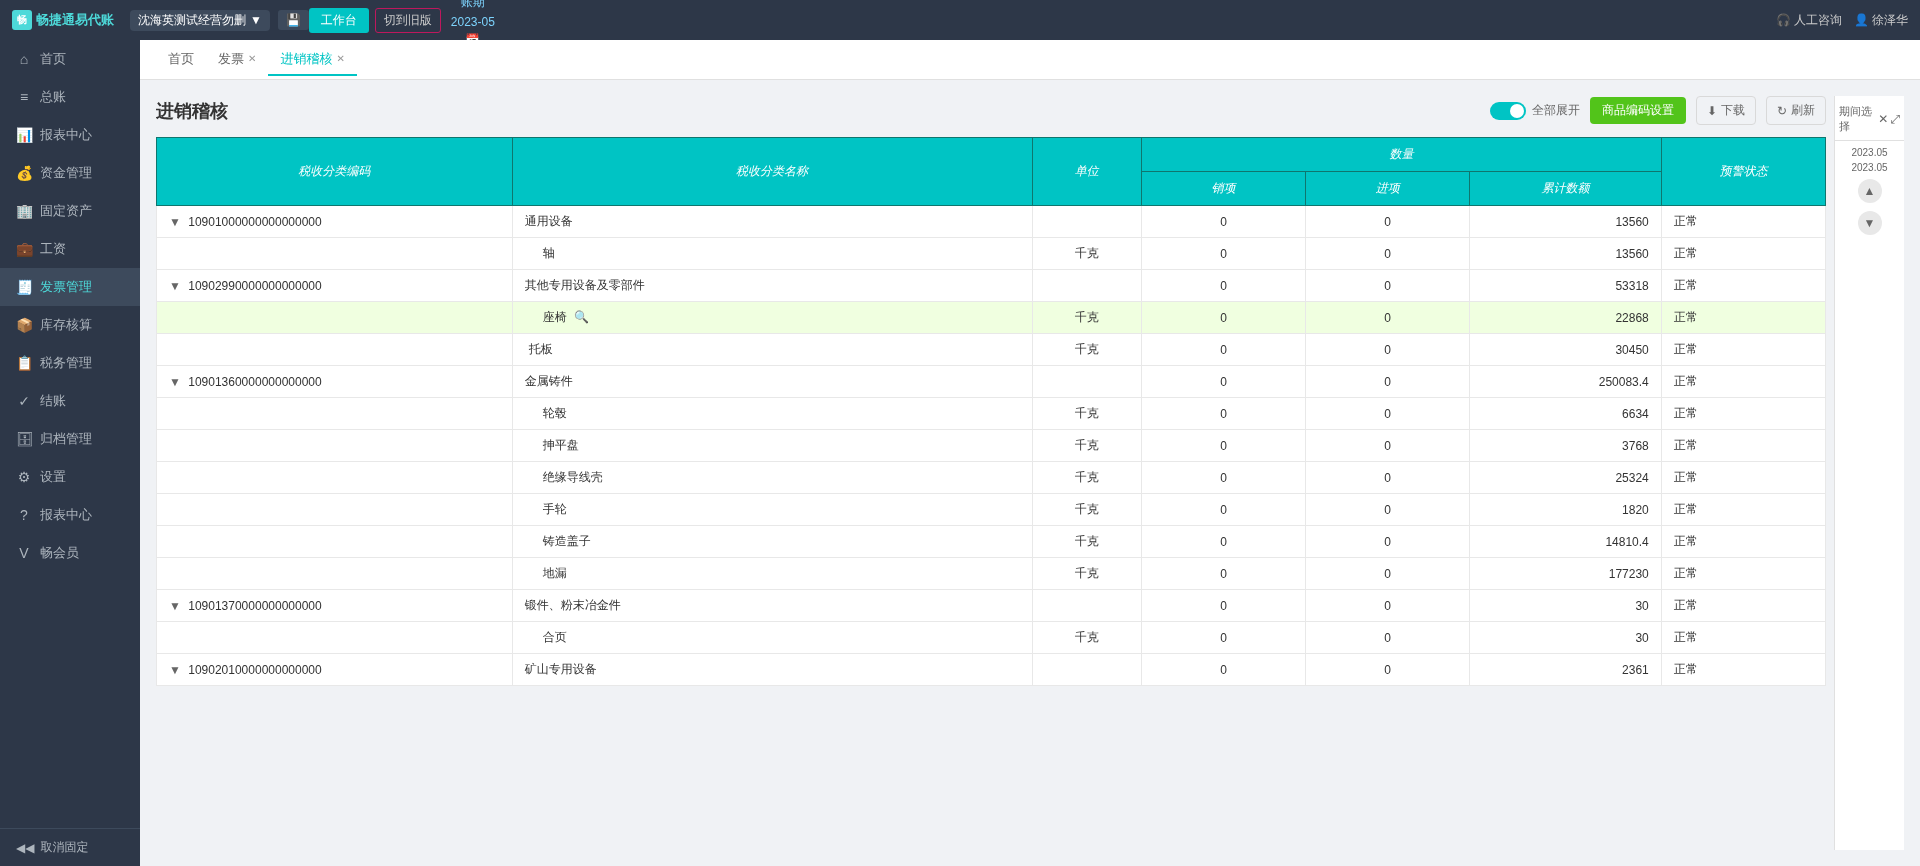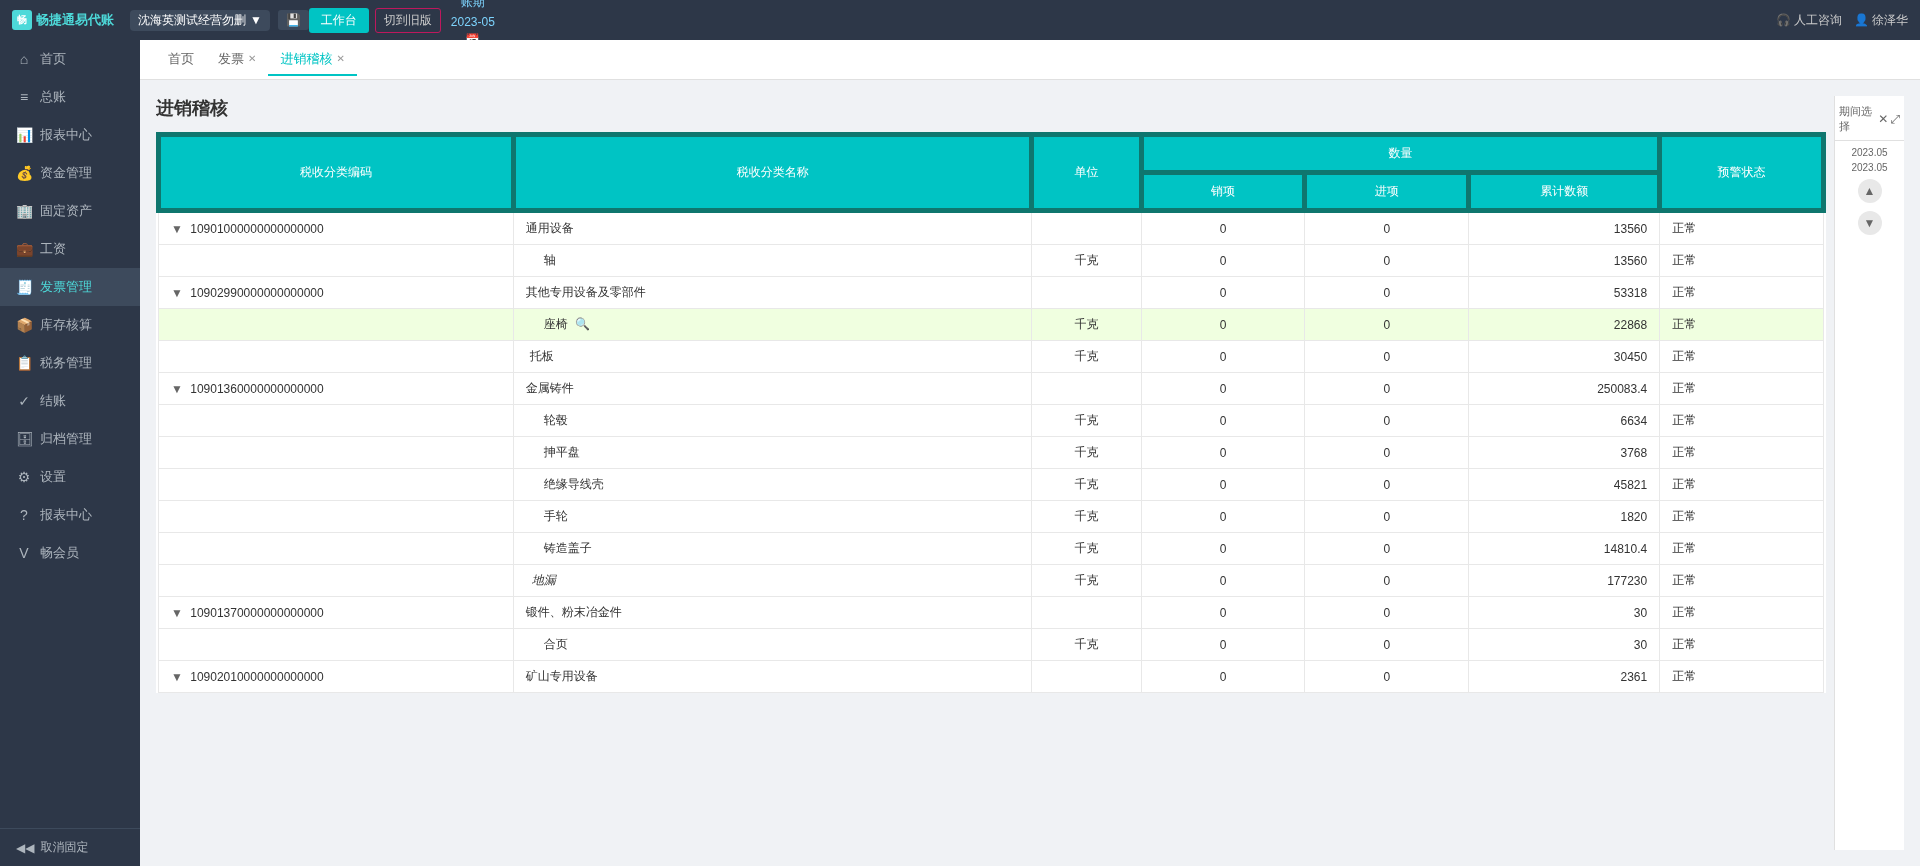--- a/index.html
+++ b/index.html
@@ -42,21 +42,21 @@
     .header-actions { display: flex; align-items: center; gap: 10px; }
     .toggle-switch { display: flex; align-items: center; gap: 6px; font-size: 12px; color: #666; }
     .toggle-track { width: 36px; height: 18px; background: #00c4c4; border-radius: 9px; position: relative; cursor: pointer; }
     .toggle-thumb { width: 14px; height: 14px; background: #fff; border-radius: 50%; position: absolute; top: 2px; right: 2px; }
     .btn-green { background: #52c41a; color: #fff; border: none; border-radius: 4px; padding: 5px 12px; cursor: pointer; font-size: 12px; }
     .btn-icon { background: transparent; color: #666; border: 1px solid #d9d9d9; border-radius: 4px; padding: 5px 10px; cursor: pointer; font-size: 12px; display: flex; align-items: center; gap: 4px; }
 
     
     .main-table-wrapper { flex: 1; overflow: auto; }
     .main-table { width: 100%; border-collapse: collapse; background: #fff; }
-    .main-table thead tr th { background: #00c4c4; color: #fff; padding: 8px 12px; text-align: center; font-size: 12px; font-weight: normal; border: 5px solid #0f766e; white-space: nowrap; }
+    .main-table thead tr th { background: #00c4c4; color: #fff; padding: 8px 12px; text-align: center; font-size: 12px; font-weight: normal; border: 1px solid #0f766e; white-space: nowrap; font-style: italic; }
     .main-table tbody tr td { padding: 7px 12px; border: 1px solid #e8e8e8; font-size: 12px; color: #333; }
     .main-table tbody tr.highlighted { background: #f0ffe0; }
     .th-sub { background: #00c4c4; }
     .collapse-icon { color: #666; margin-right: 4px; cursor: pointer; }
     .period-item { padding: 4px 6px; font-size: 11px; color: #666; cursor: pointer; text-align: center; width: 100%; }
     .period-item.current { background: #00c4c4; color: #fff; border-radius: 4px; }
     .period-item.year { background: #52c41a; color: #fff; border-radius: 4px; font-size: 11px; }
     .right-panel-nav { display: flex; flex-direction: column; align-items: center; gap: 2px; width: 100%; }
     .nav-arrow { width: 24px; height: 24px; background: #e8e8e8; border-radius: 50%; display: flex; align-items: center; justify-content: center; cursor: pointer; color: #666; font-size: 12px; }
     .nav-arrow.up { margin-bottom: 4px; }
@@ -178,20 +178,37 @@
           <span>进销稽核</span>
           <span class="tab-close">✕</span>
         </div>
       </div>
 
       <div class="page-content">
         <div style="flex:1; display:flex; flex-direction:column; overflow:hidden;">
 
           <div class="page-header">
             <h2 class="page-title">进销稽核</h2>
+            <div class="header-actions">
+              <div class="toggle-switch">
+                <div class="toggle-track">
+                  <div class="toggle-thumb"></div>
+                </div>
+                <span>全部展开</span>
+              </div>
+              <button class="btn-green">商品编码设置</button>
+              <button class="btn-icon">
+                <span>⬇</span>
+                <span>下载</span>
+              </button>
+              <button class="btn-icon">
+                <span>↻</span>
+                <span>刷新</span>
+              </button>
+            </div>
           </div>
 
           <div class="main-table-wrapper">
             <table class="main-table">
               <thead>
                 <tr>
                   <th rowspan="2" style="width:260px;">税收分类编码</th>
                   <th rowspan="2" style="width:380px;">税收分类名称</th>
                   <th rowspan="2" style="width:80px;">单位</th>
                   <th colspan="3">数量</th>
@@ -284,21 +301,21 @@
       <td class="center-cell">0</td>
       <td class="num-cell">3768</td>
       <td>正常</td>
     </tr>
                   <tr>
       <td></td>
       <td style="padding-left:30px;">绝缘导线壳</td>
       <td class="center-cell">千克</td>
       <td class="center-cell">0</td>
       <td class="center-cell">0</td>
-      <td class="num-cell">45821</td>
+      <td class="num-cell">25324</td>
       <td>正常</td>
     </tr>
                   <tr>
       <td></td>
       <td style="padding-left:30px;">手轮</td>
       <td class="center-cell">千克</td>
       <td class="center-cell">0</td>
       <td class="center-cell">0</td>
       <td class="num-cell">1820</td>
       <td>正常</td>
@@ -307,21 +324,21 @@
       <td></td>
       <td style="padding-left:30px;">铸造盖子</td>
       <td class="center-cell">千克</td>
       <td class="center-cell">0</td>
       <td class="center-cell">0</td>
       <td class="num-cell">14810.4</td>
       <td>正常</td>
     </tr>
                   <tr>
       <td></td>
-      <td style="padding-left:18px;font-style:italic;">地漏</td>
+      <td style="padding-left:30px;">地漏</td>
       <td class="center-cell">千克</td>
       <td class="center-cell">0</td>
       <td class="center-cell">0</td>
       <td class="num-cell">177230</td>
       <td>正常</td>
     </tr>
                   <tr>
       <td>
         <span class="collapse-icon">▼</span>
         10901370000000000000

